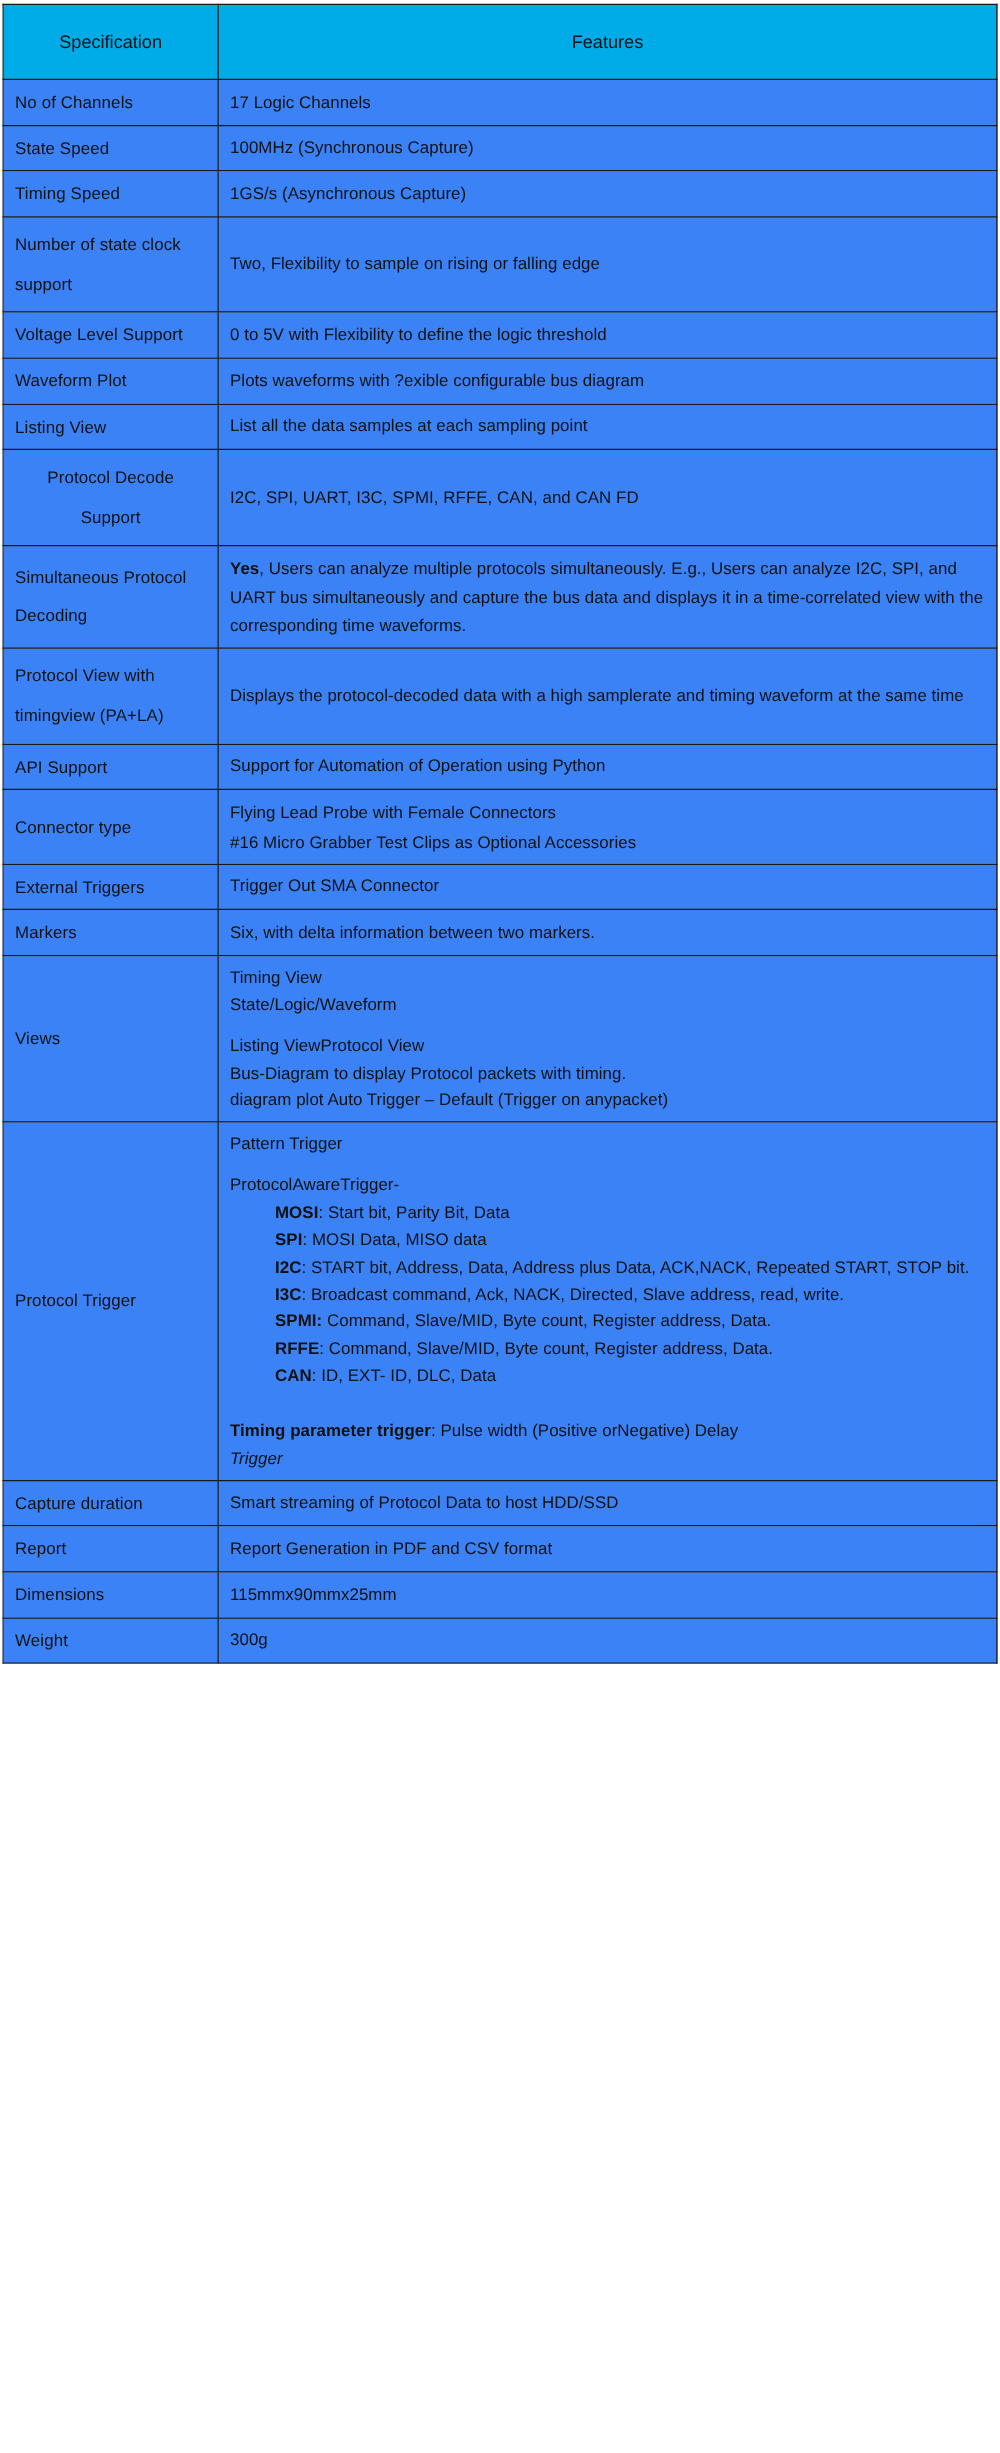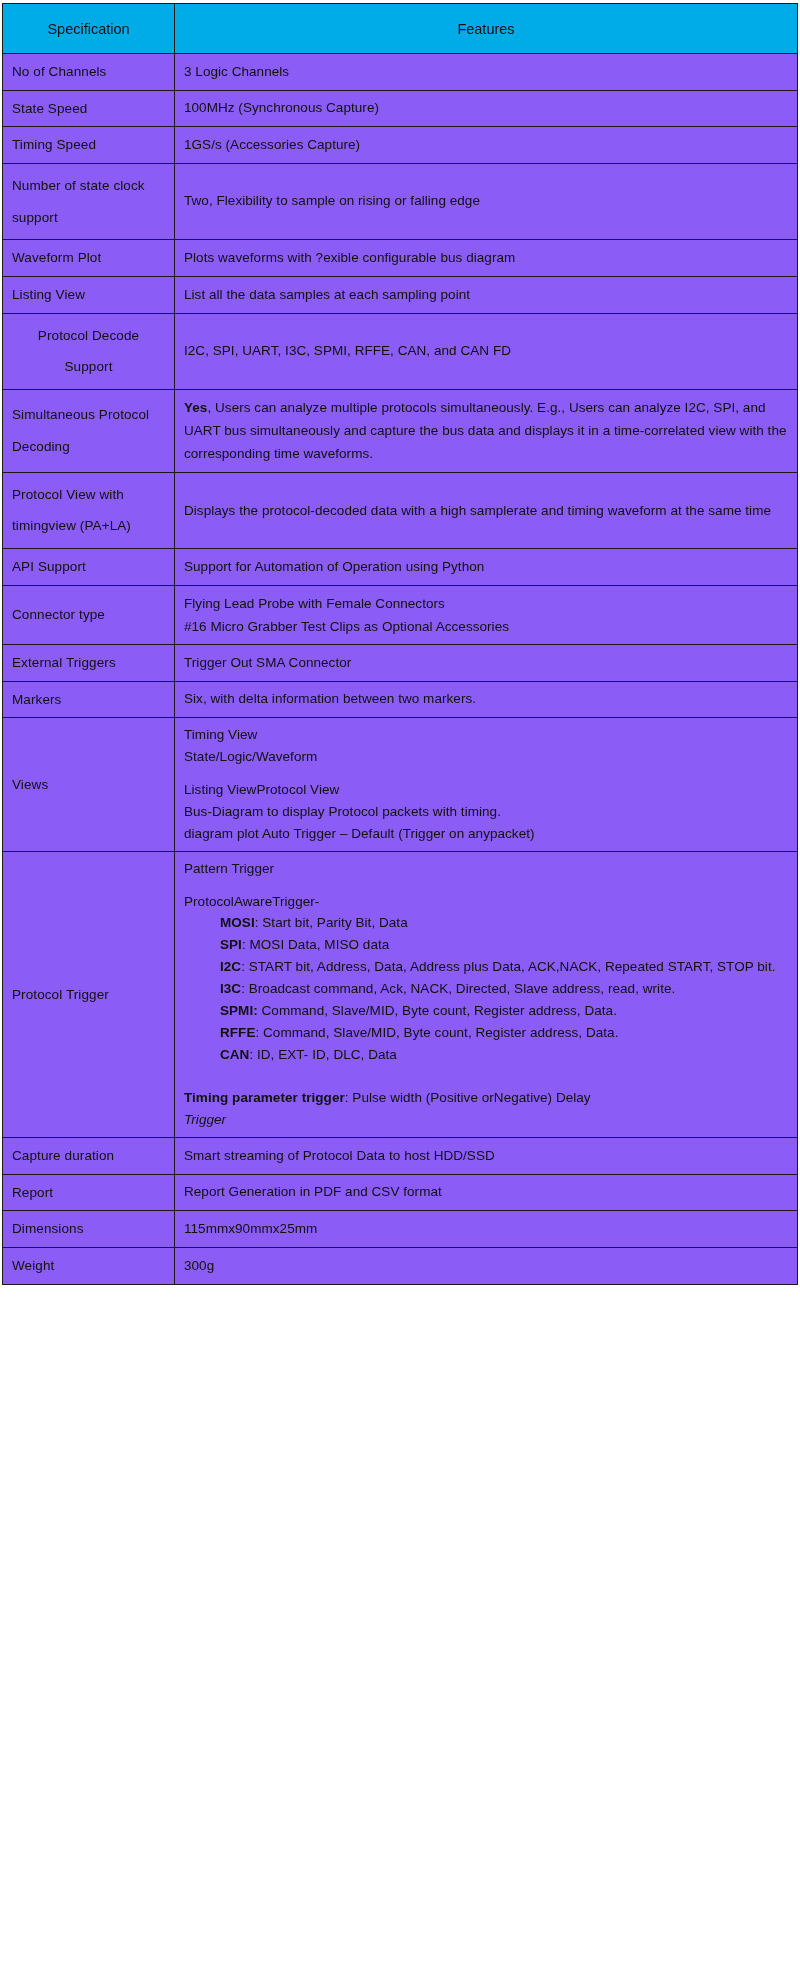--- a/index.html
+++ b/index.html
@@ -18,31 +18,31 @@
     margin: 3px 0 0 2px;
     border-collapse: collapse;
     table-layout: fixed;
   }
   #spec-table col.c-spec { width: 172px; }
   #spec-table col.c-feat { width: 623px; }
 
   #spec-table th, #spec-table td {
     border: 1px solid #1a1a1a;
     vertical-align: middle;
-    background: #8b5cf6;
+    background: #3b82f6;
     color: #111111;
     padding: 6px 9px;
   }
   #spec-table thead th {
     background: #00ace8;
     color: #111111;
     text-align: center;
     font-weight: normal;
     font-size: 14.5px;
-    height: 50px;
+    height: 60px;
     padding: 4px 6px;
   }
   td.spec-cell {
     font-size: 13.5px;
     line-height: 1.75;
     letter-spacing: 0.1px;
   }
   td.feat-cell {
     font-size: 13.5px;
     line-height: 1.5;
@@ -72,46 +72,52 @@
     <tr>
       <th>Specification</th>
       <th>Features</th>
     </tr>
   </thead>
   <tbody>
 
     <tr>
       <td class="spec-cell">No of Channels</td>
       <td class="feat-cell">
-        <span class="line">3 Logic Channels</span>
+        <span class="line">17 Logic Channels</span>
       </td>
     </tr>
 
     <tr>
       <td class="spec-cell">State Speed</td>
       <td class="feat-cell">
         <span class="line">100MHz (Synchronous Capture)</span>
       </td>
     </tr>
 
     <tr>
       <td class="spec-cell">Timing Speed</td>
       <td class="feat-cell">
-        <span class="line">1GS/s (Accessories Capture)</span>
+        <span class="line">1GS/s (Asynchronous Capture)</span>
       </td>
     </tr>
 
     <tr class="r-tall">
       <td class="spec-cell" style="line-height:2.35;margin-left:12px;">Number of state clock support</td>
       <td class="feat-cell">
         <span class="line">Two, Flexibility to sample on rising or falling edge</span>
       </td>
     </tr>
 
 
+    <tr>
+      <td class="spec-cell">Voltage Level Support</td>
+      <td class="feat-cell">
+        <span class="line">0 to 5V with Flexibility to define the logic threshold</span>
+      </td>
+    </tr>
 
     <tr>
       <td class="spec-cell">Waveform Plot</td>
       <td class="feat-cell">
         <span class="line">Plots waveforms with ?exible configurable bus diagram</span>
       </td>
     </tr>
 
     <tr>
       <td class="spec-cell">Listing View</td>

